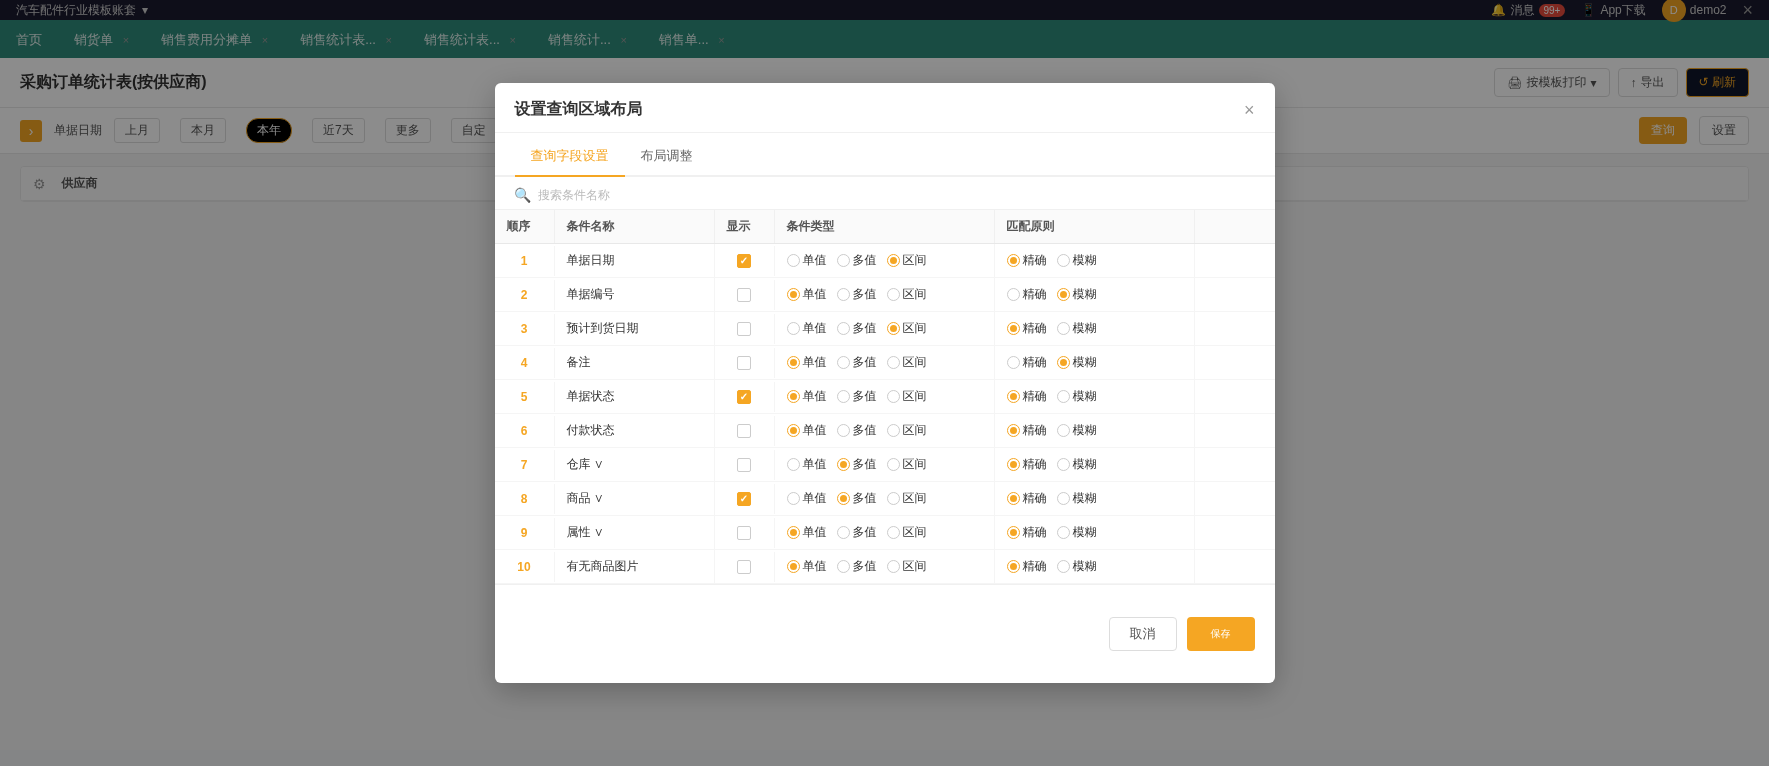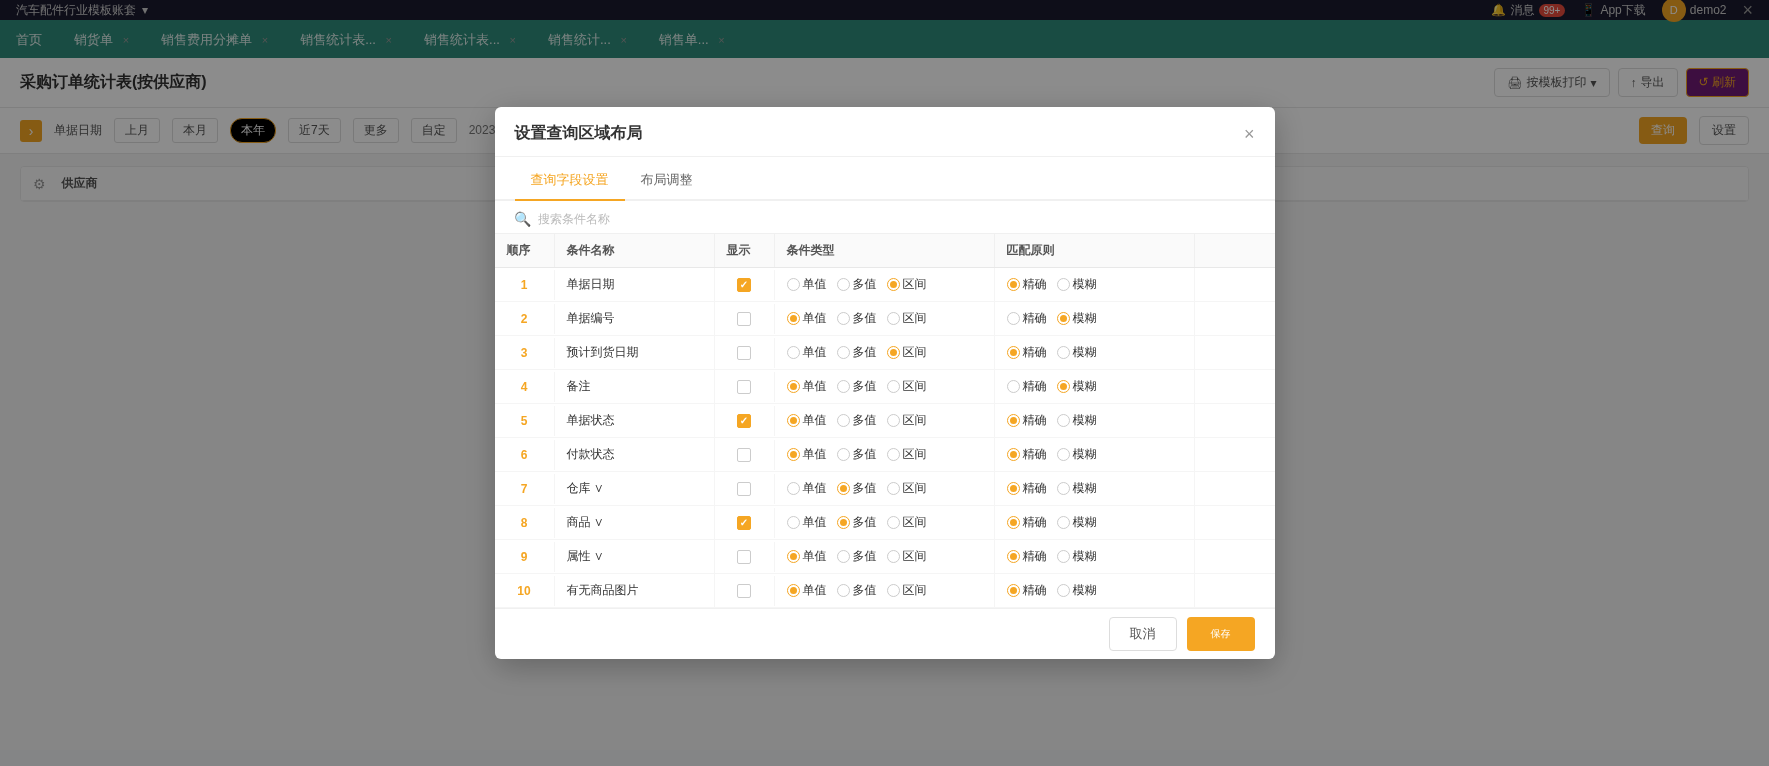--- a/index.html
+++ b/index.html
@@ -58,35 +58,35 @@
       display: flex;
       align-items: center;
       justify-content: space-between;
       border-bottom: 1px solid #e8e8e8;
       gap: 30px;
     }
     .page-title { font-size: 16px; font-weight: bold; color: #333; }
     .header-actions { display: flex; gap: 8px; align-items: center; }
     .btn-outline { border: 1px solid #ddd; background: white; padding: 5px 12px; border-radius: 4px; cursor: pointer; font-size: 12px; color: #555; display: flex; align-items: center; gap: 4px; }
     .btn-primary { background: #f5a623; border: none; color: white; padding: 5px 12px; border-radius: 4px; cursor: pointer; font-size: 12px; }
-    .btn-refresh { border: 1px solid #f5a623; color: #f5a623; background: #701a75; padding: 5px 12px; border-radius: 4px; cursor: pointer; font-size: 12px; }
+    .btn-refresh { border: 1px solid #f5a623; color: #f5a623; background: #0f172a; padding: 5px 12px; border-radius: 4px; cursor: pointer; font-size: 12px; }
 
     
     .filter-bar {
       background: white;
       padding: 8px 20px;
       display: flex;
       align-items: center;
       gap: 12px;
       border-bottom: 1px solid #e8e8e8;
       flex-wrap: wrap;
     }
     .filter-toggle { background: #f5a623; color: white; border: none; width: 22px; height: 22px; border-radius: 3px; cursor: pointer; font-size: 14px; display: flex; align-items: center; justify-content: center; }
     .filter-label { color: #555; font-size: 12px; }
-    .filter-btns { display: flex; gap: 12px; }
+    .filter-btns { display: flex; gap: 20px; }
     .filter-btn { padding: 3px 10px; border: 1px solid #ddd; background: white; border-radius: 3px; font-size: 12px; cursor: pointer; color: #555; }
     .filter-btn.active { background: #000000; color: white; border-color: #f5a623; border-radius: 12px; }
     .filter-date { font-size: 12px; color: #777; }
 
     
     .table-area { padding: 12px 20px; }
     .table-wrapper { background: white; border-radius: 4px; border: 1px solid #e8e8e8; overflow: hidden; }
     .table-header { display: flex; background: #fafafa; border-bottom: 1px solid #e8e8e8; padding: 8px 12px; gap: 8px; align-items: center; }
     .gear-icon { color: #999; cursor: pointer; font-size: 14px; }
     .col-header { font-weight: bold; color: #555; font-size: 12px; flex: 1; padding: 0 8px; }
@@ -250,21 +250,21 @@
     }
     .radio-dot.selected::after {
       content: '';
       width: 7px; height: 7px;
       background: #f5a623;
       border-radius: 50%;
     }
 
     
     .modal-footer {
-      padding: 8px 20px;
+      padding: 32px 20px;
       display: flex;
       justify-content: flex-end;
       gap: 10px;
       border-top: 1px solid #f0f0f0;
     }
     .btn-cancel {
       padding: 7px 20px;
       border: 1px solid #ddd;
       background: white;
       border-radius: 4px;

